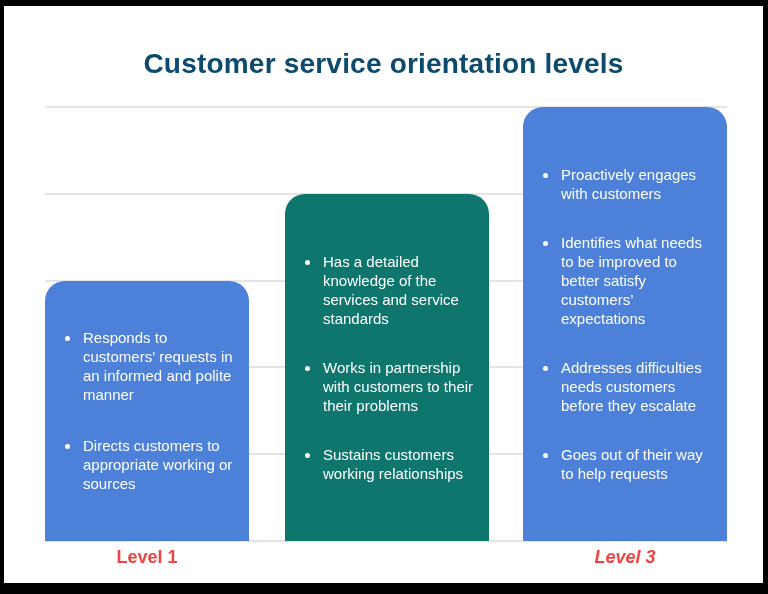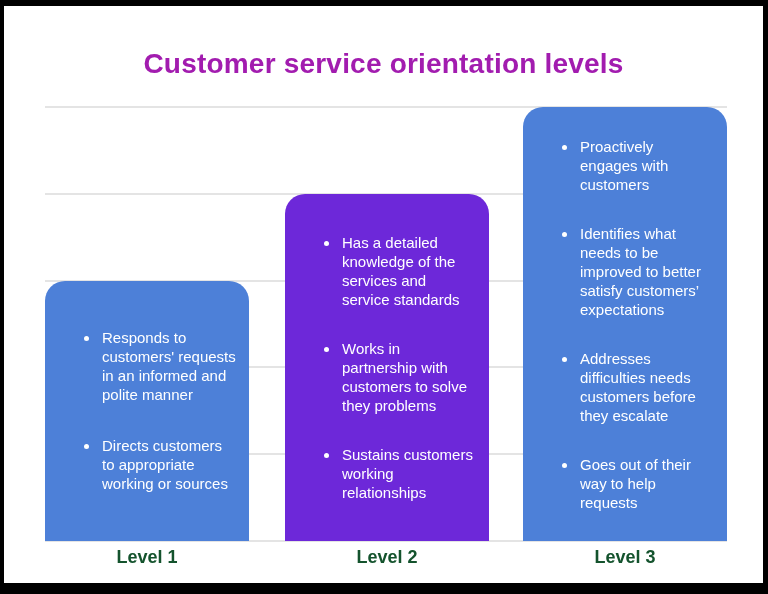--- a/index.html
+++ b/index.html
@@ -14,21 +14,21 @@
     border-width:6px 5px 11px 4px;
     font-family:"Liberation Sans","DejaVu Sans",sans-serif;
     overflow:hidden;
   }
   .title {
     position:absolute;
     top:42px; left:0; right:0;
     text-align:center;
     font-size:28px;
     font-weight:bold;
-    color:#a21caf;
+    color:#0c4a6e;
     letter-spacing:0.2px;
   }
   .plot {
     position:absolute;
     left:41px; top:101px;
     width:682px; height:434px;
   }
   .gridline {
     position:absolute;
     left:0; right:0;
@@ -38,21 +38,20 @@
   .bar {
     position:absolute;
     bottom:0;
     width:204px;
     border-radius:20px 20px 0 0;
     display:flex;
     flex-direction:column;
     justify-content:center;
     box-sizing:border-box;
     z-index:2;
-    padding-left:19px;
   }
   .bar-1 { left:0;align-items:center; }
   .bar-2 { left:240px; }
   .bar-3 { left:478px; }
   .bar ul {
     margin:0;
     padding:0 12px 0 36px;
     list-style:disc outside;
     display:flex;
     flex-direction:column;
@@ -64,25 +63,25 @@
   .bar-2 ul { gap:30px; }
   .bar-3 ul { gap:30px; }
   .bar li { padding-left:2px; }
   .cat-label {
     position:absolute;
     top:440px;
     width:204px;
     text-align:center;
     font-size:18px;
     font-weight:bold;
-    color:#14532d;
+    color:#ef4444;
   }
   .cat-1 { left:0; }
   .cat-2 { left:240px; }
-  .cat-3 { left:478px; }
+  .cat-3 { left:478px;font-style:italic; }
 </style>
 </head>
 <body>
 
 <div class="frame">
 
   <div class="title">Customer service orientation levels</div>
 
   <div class="plot">
 
@@ -95,35 +94,34 @@
         <div class="gridline" style="bottom: 433px; background: rgb(228, 228, 228);"></div>
       </div>
 
     <div class="bar bar-1" style="height: 260.4px; background: rgb(77, 128, 216);">
       <ul>
         <li>Responds to customers' requests in an informed and polite manner</li>
         <li>Directs customers to appropriate working or sources</li>
       </ul>
     </div>
 
-    <div class="bar bar-2" style="height: 347.2px; background: #6d28d9;">
+    <div class="bar bar-2" style="height: 347.2px; background: #0f766e;">
       <ul>
         <li>Has a detailed knowledge of the services and service standards</li>
-        <li>Works in partnership with customers to solve they problems</li>
+        <li>Works in partnership with customers to their their problems</li>
         <li>Sustains customers working relationships</li>
       </ul>
     </div>
 
     <div class="bar bar-3" style="height: 434px; background: rgb(77, 128, 216);">
       <ul>
         <li>Proactively engages with customers</li>
         <li>Identifies what needs to be improved to better satisfy customers’ expectations</li>
         <li>Addresses difficulties needs customers before they escalate</li>
         <li>Goes out of their way to help requests</li>
       </ul>
     </div>
 
     <div class="cat-label cat-1">Level 1</div>
-    <div class="cat-label cat-2">Level 2</div>
     <div class="cat-label cat-3">Level 3</div>
 
   </div>
 </div>
 
 </body></html>

